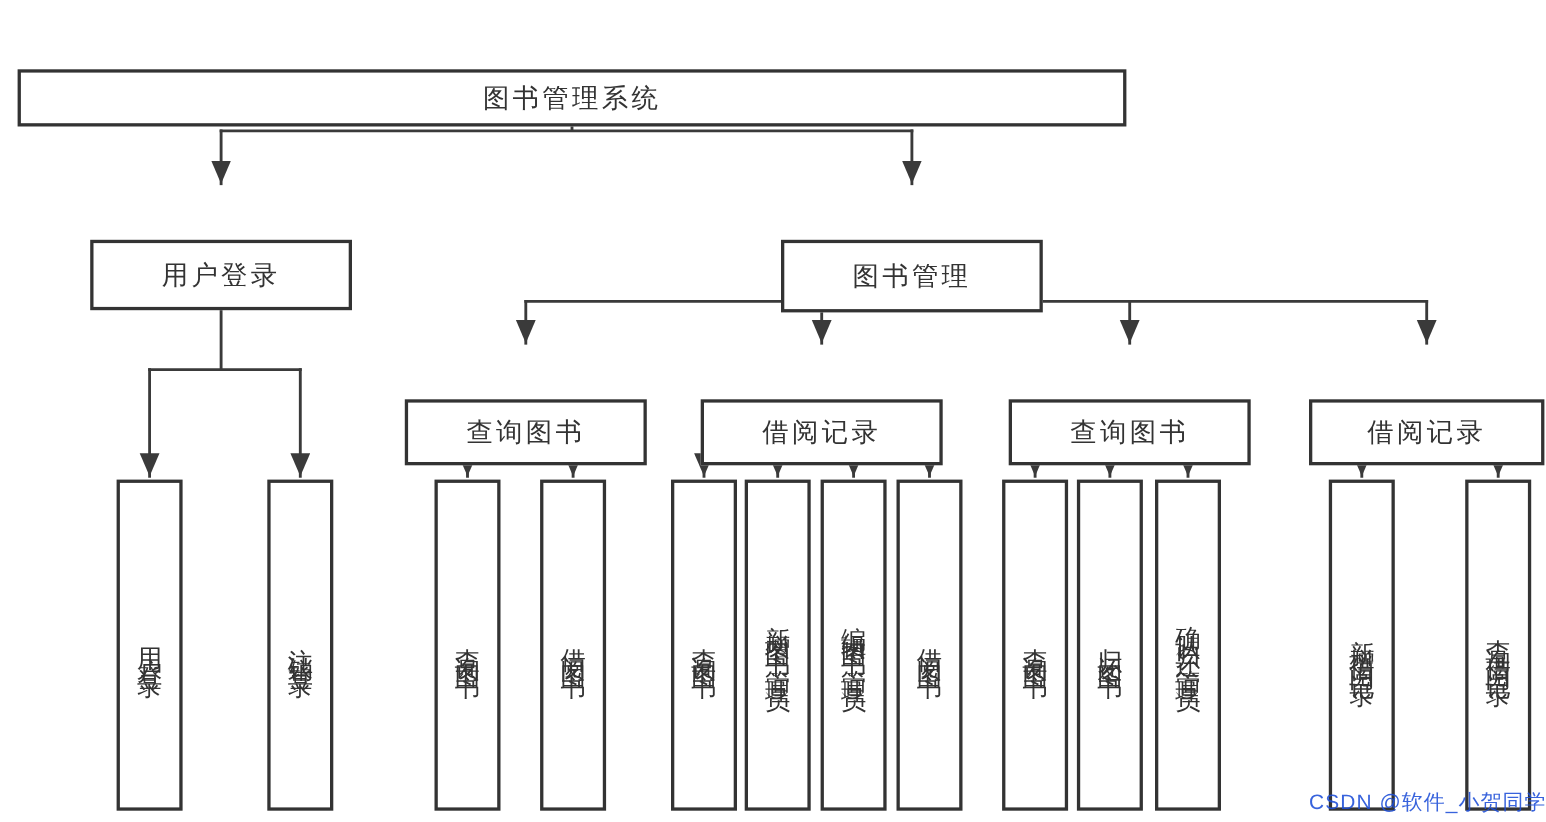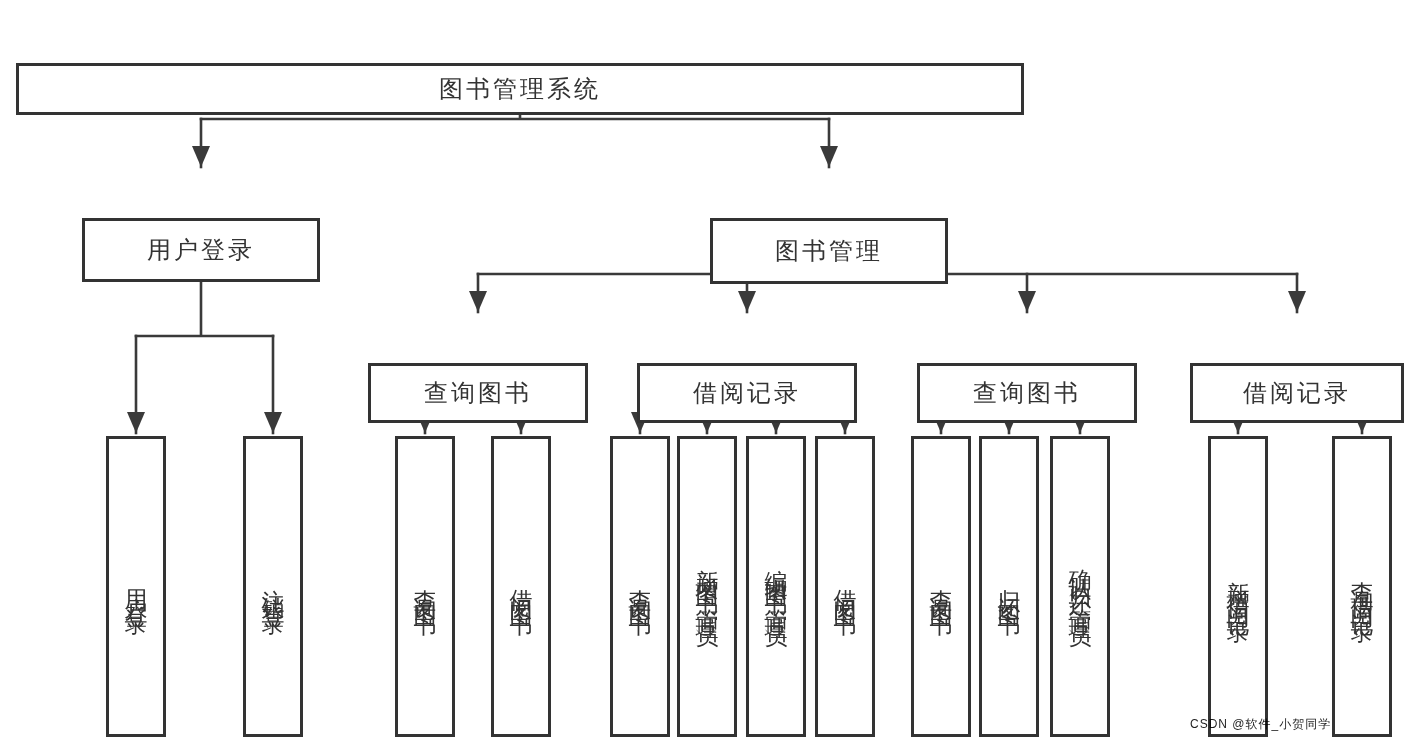--- a/index.html
+++ b/index.html
@@ -47,22 +47,22 @@
     text-orientation: mixed;
     color: #333333;
     font-size: 23px;
     letter-spacing: 8px;
     line-height: 1;
   }
   .watermark {
     position: absolute;
     left: 1190px;
     top: 716px;
-    font-size: 12px;
-    color: #000000;
+    font-size: 19px;
+    color: #1d4ed8;
     opacity: 0.88;
     white-space: nowrap;
     letter-spacing: 1px;
   }
 </style>
 </head>
 <body>
 
 <div class="stage">
 

